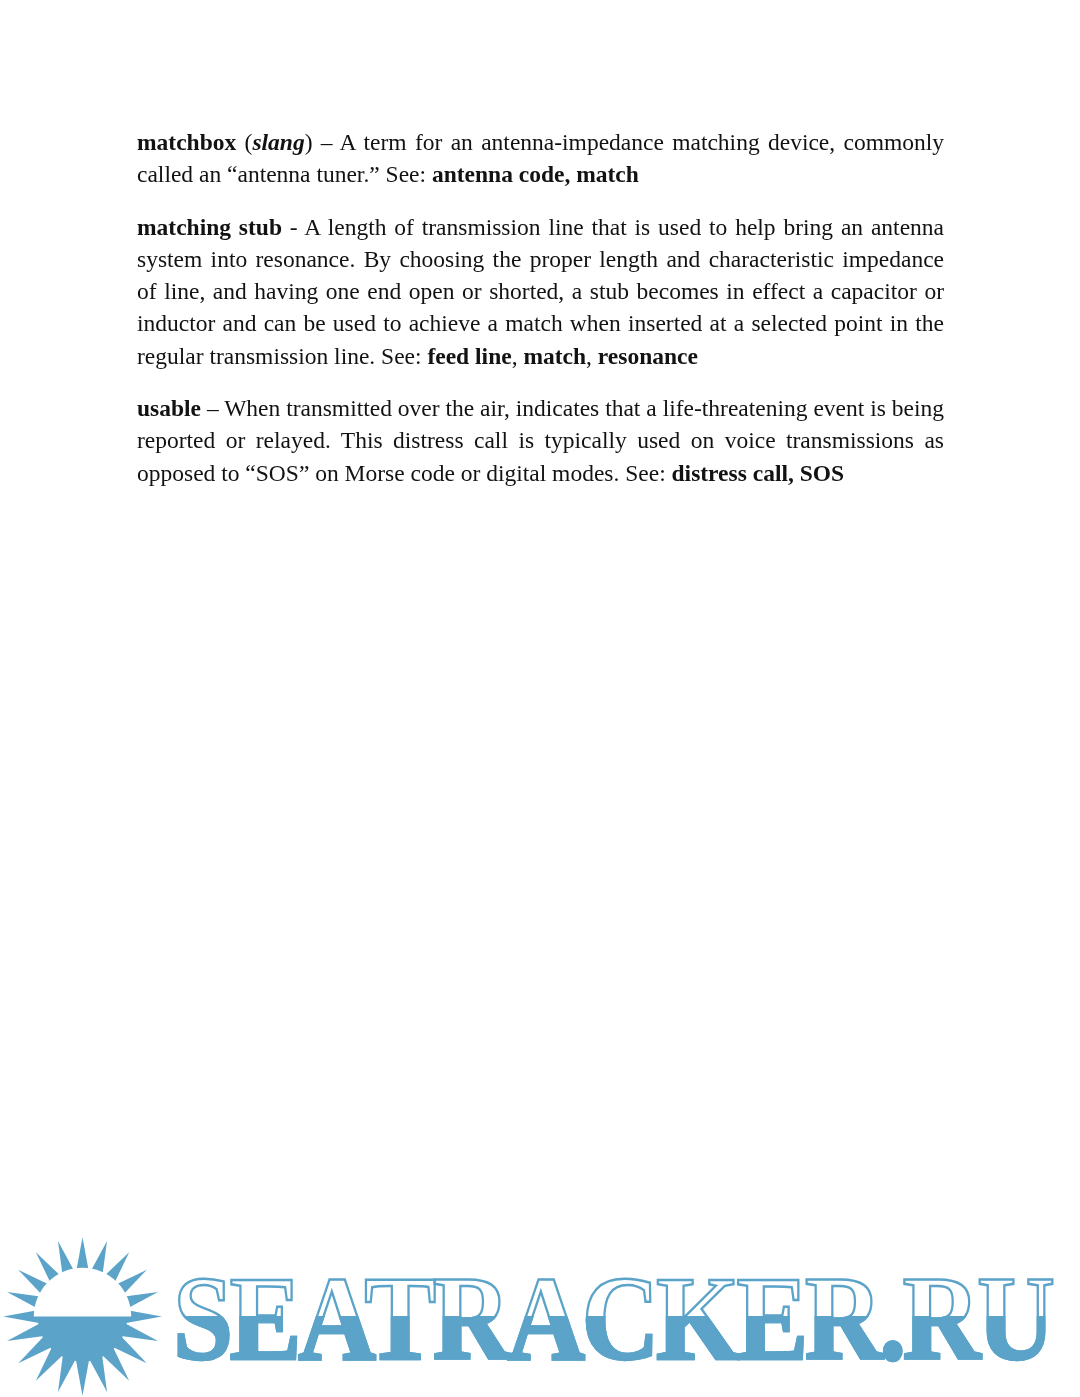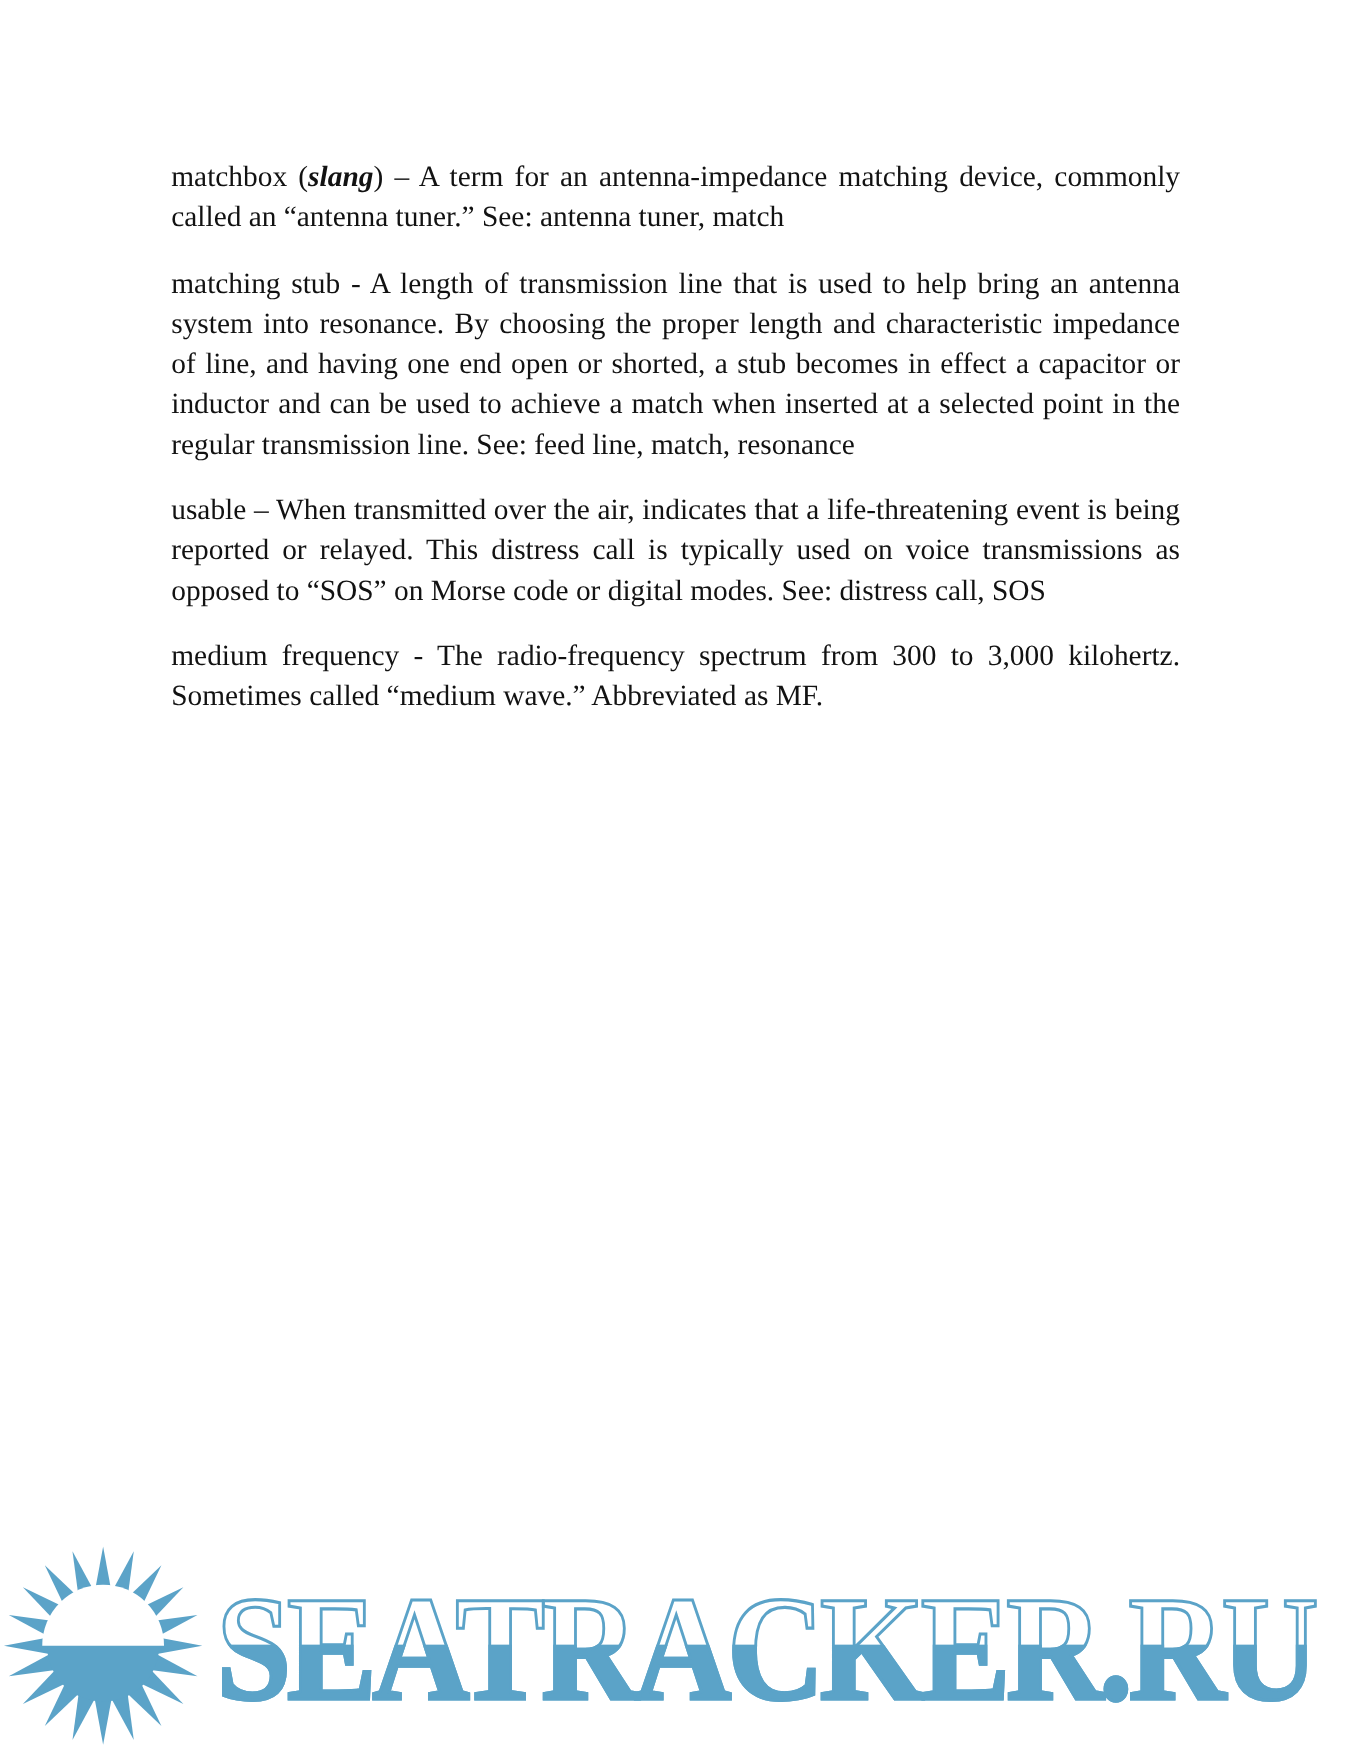--- a/index.html
+++ b/index.html
@@ -20,21 +20,21 @@
     top: 126px;
     width: 807px;
   }
   p.def {
     font-size: 23.5px;
     line-height: 32.3px;
     text-align: justify;
     margin-bottom: 20px;
     color: var(--ink);
   }
-  p.def span.b { font-weight: normal; }
+  p.def span.b { font-weight: bold; }
   p.def span.i { font-style: italic; font-weight: bold; }
   .watermark { position: absolute; left: 0; top: 0; width: 100%; height: 100%; pointer-events: none; text-decoration: underline; }
   .sun {
     position: absolute;
     left: 0px;
     top: 1234px;
     color: var(--logo-color);
   }
   .logo-text {
     position: absolute;
@@ -57,24 +57,23 @@
   @supports not (-webkit-background-clip: text) {
     .logo-text { background: none; color: var(--logo-color); }
   }
 </style>
 </head>
 <body>
 
 <div class="page">
 
   <main class="text-block">
-      <p class="def"><span class="b">matchbox</span><span class=""> (</span><span class="i">slang</span><span class="">) – A term for an antenna-impedance matching device, commonly called an “antenna tuner.” See: </span><span class="b">antenna tuner, match</span></p>
+      <p class="def"><span class="b">matchbox</span><span class=""> (</span><span class="i">slang</span><span class="">) – A term for an antenna-impedance matching device, commonly called an “antenna tuner.” See: </span><span class="b">antenna code, match</span></p>
       <p class="def"><span class="b">matching stub</span><span class=""> - A length of transmission line that is used to help bring an antenna system into resonance. By choosing the proper length and characteristic impedance of line, and having one end open or shorted, a stub becomes in effect a capacitor or inductor and can be used to achieve a match when inserted at a selected point in the regular transmission line. See: </span><span class="b">feed line</span><span class="">, </span><span class="b">match</span><span class="">, </span><span class="b">resonance</span></p>
       <p class="def"><span class="b">usable</span><span class=""> – When transmitted over the air, indicates that a life-threatening event is being reported or relayed. This distress call is typically used on voice transmissions as opposed to “SOS” on Morse code or digital modes. See: </span><span class="b">distress call, SOS</span></p>
-      <p class="def"><span class="b">medium frequency</span><span class=""> - The radio-frequency spectrum from 300 to 3,000 kilohertz. Sometimes called “medium wave.” Abbreviated as MF.</span></p>
     </main>
 
   <footer class="watermark">
     <svg class="sun" width="165" height="165" viewBox="-105 -105 210 210" aria-hidden="true">
       <g fill="currentColor">
         <polygon id="ray" points="-9,52 9,52 0,101"></polygon>
         <use href="#ray" transform="rotate(18)"></use>
         <use href="#ray" transform="rotate(36)"></use>
         <use href="#ray" transform="rotate(54)"></use>
         <use href="#ray" transform="rotate(72)"></use>

